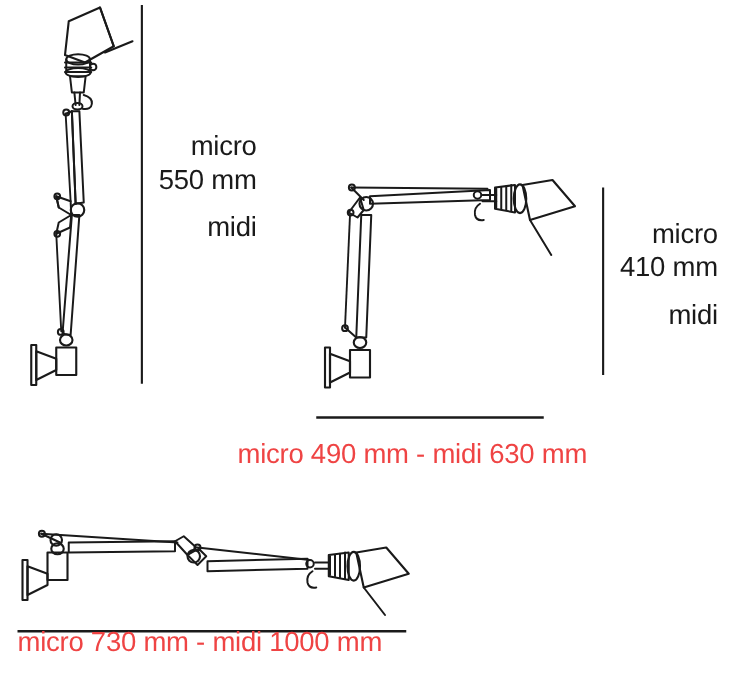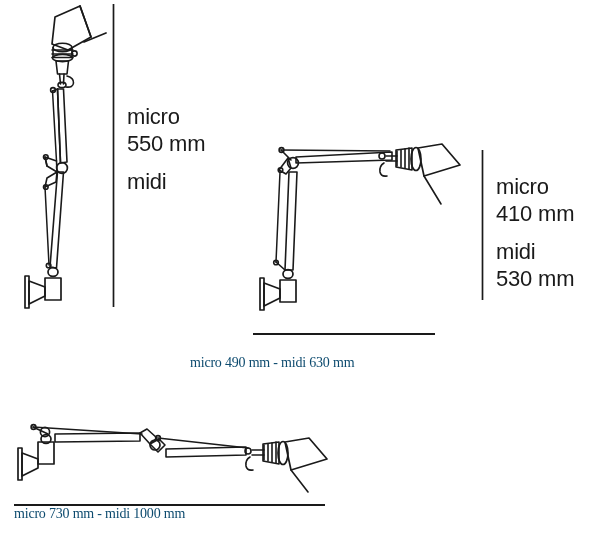--- a/index.html
+++ b/index.html
@@ -22,28 +22,29 @@
     height: 553px;
   }
   .dim-label {
     position: absolute;
     font-family: "Liberation Sans", sans-serif;
     font-size: 22px;
     line-height: 27px;
     color: #1a1a1a;
     white-space: nowrap;
     letter-spacing: -0.2px;
+    text-align: right;
   }
   .dim-label .unit-line { display: block; }
   .caption {
     position: absolute;
-    font-family: Liberation Serif, serif;
-    font-size: 14px;
+    font-family: Liberation Sans, sans-serif;
+    font-size: 22px;
     line-height: 26px;
-    color: #0c4a6e;
+    color: #ef4444;
     white-space: nowrap;
     letter-spacing: -0.2px;
   }
   #lbl-vertical-left { left: 127px; top: 103px; }
   #lbl-vertical-left .grp2 { margin-top: 11px; display: block; }
   #lbl-vertical-right { left: 496px; top: 173px; }
   #lbl-vertical-right .grp2 { margin-top: 11px; display: block; }
   #cap-middle { left: 190px; top: 350px; }
   #cap-bottom { left: 14px; top: 501px; }
 </style>
@@ -199,18 +200,17 @@
 <div class="dim-label" id="lbl-vertical-left">
   <span class="unit-line">micro</span>
   <span class="unit-line">550 mm</span>
   <span class="unit-line grp2">midi</span>
 </div>
 
 <div class="dim-label" id="lbl-vertical-right">
   <span class="unit-line">micro</span>
   <span class="unit-line">410 mm</span>
   <span class="unit-line grp2">midi</span>
-  <span class="unit-line">530 mm</span>
 </div>
 
 <div class="caption" id="cap-middle">micro 490 mm - midi 630 mm</div>
 
 <div class="caption" id="cap-bottom">micro 730 mm - midi 1000 mm</div>
 
 </body></html>

